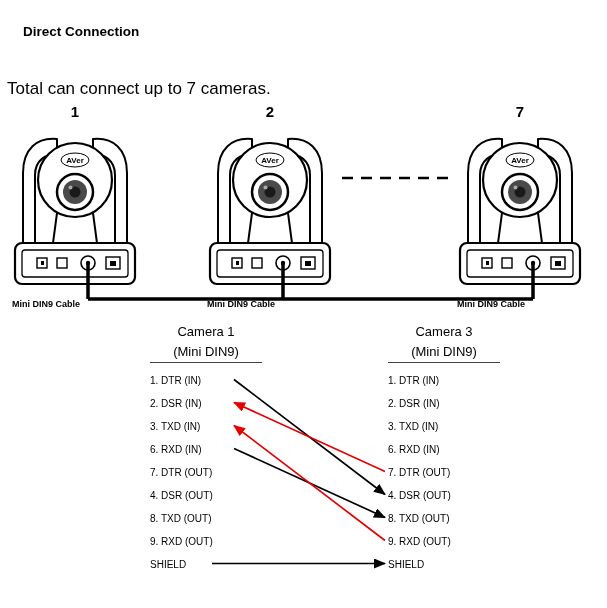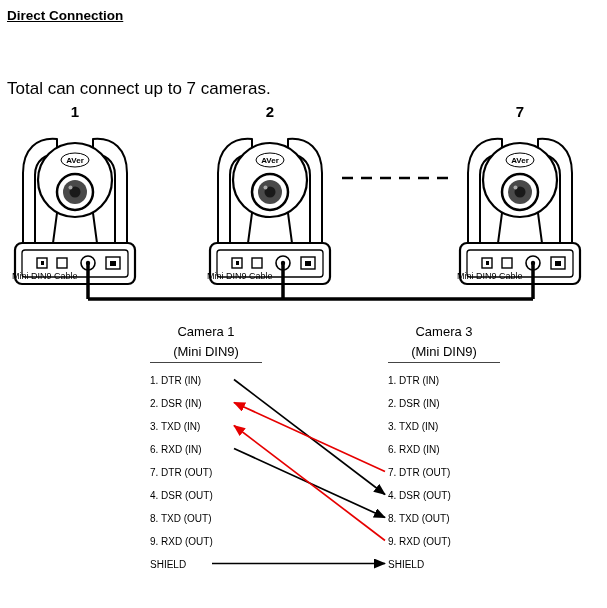--- a/index.html
+++ b/index.html
@@ -1,44 +1,44 @@
 <!DOCTYPE html>
 <html><head>
 <meta charset="utf-8">
 <style>
   html,body{margin:0;padding:0;background:#ffffff;}
   .page{
     position:relative;width:607px;height:608px;background:#fff;overflow:hidden;
     font-family:"Liberation Sans",sans-serif;color:#000;
   }
   .title{
-    position:absolute;top:8px;left:7px;margin:0;
-    font-size:13.5px;font-weight:bold;text-decoration:underline;
+    position:absolute;top:8px;left:7px;margin:16px;
+    font-size:13.5px;font-weight:bold;
   }
   .intro{
     position:absolute;top:31px;left:7px;width:590px;margin:0;
     font-size:13px;line-height:21px;
   }
   .note{
     position:absolute;top:80px;left:7px;margin:0;
     font-size:17px;line-height:18px;text-align:right;
   }
 
   
   .cascade{position:absolute;top:103px;left:0;width:607px;height:212px;}
   .cables-svg{position:absolute;top:0;left:0;pointer-events:none;}
   .camera{position:absolute;top:0;width:130px;height:210px;}
   .cam-number{
     position:absolute;top:0;left:0;width:130px;text-align:center;
     font-size:15px;font-weight:bold;
   }
   .cam-svg{position:absolute;top:20px;left:0;width:130px;height:165px;}
   .din-label{
-    position:absolute;top:168px;left:2px;white-space:nowrap;
-    font-size:9px;font-weight:normal;
+    position:absolute;top:196px;left:2px;white-space:nowrap;
+    font-size:9px;font-weight:bold;
   }
 
   
   .pin-diagram{position:absolute;top:316px;left:0;width:607px;height:280px;}
   .pin-col{position:absolute;top:0;width:112px;}
   .pin-col.left{left:150px;}
   .pin-col.right{left:388px;}
   .pin-head{
     padding-top:6px;text-align:center;font-size:13px;line-height:20px;
     border-bottom:1px solid #444;

